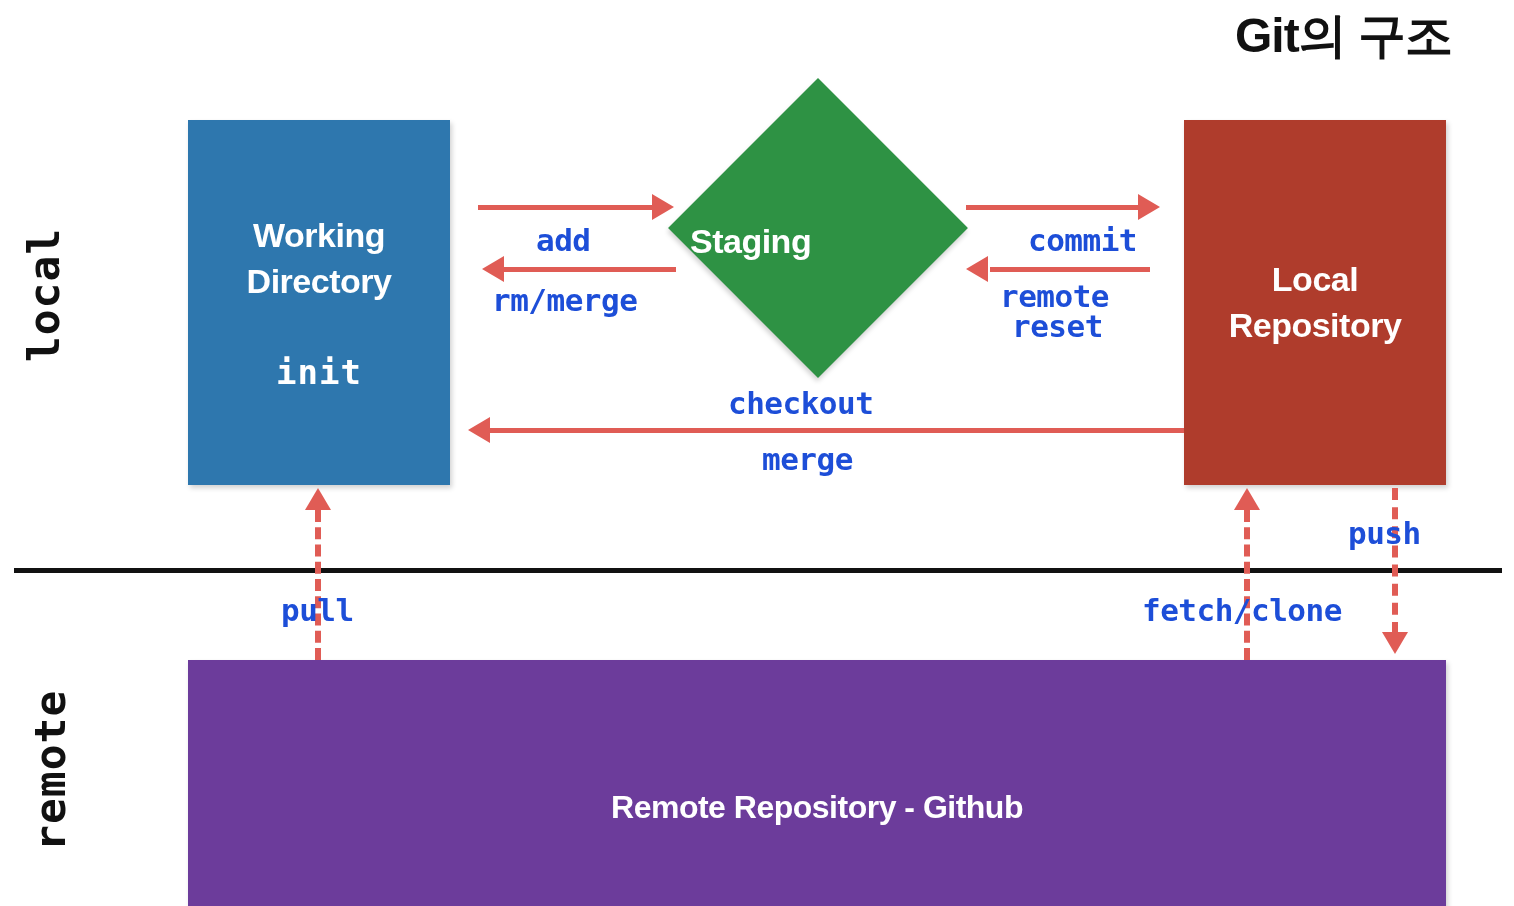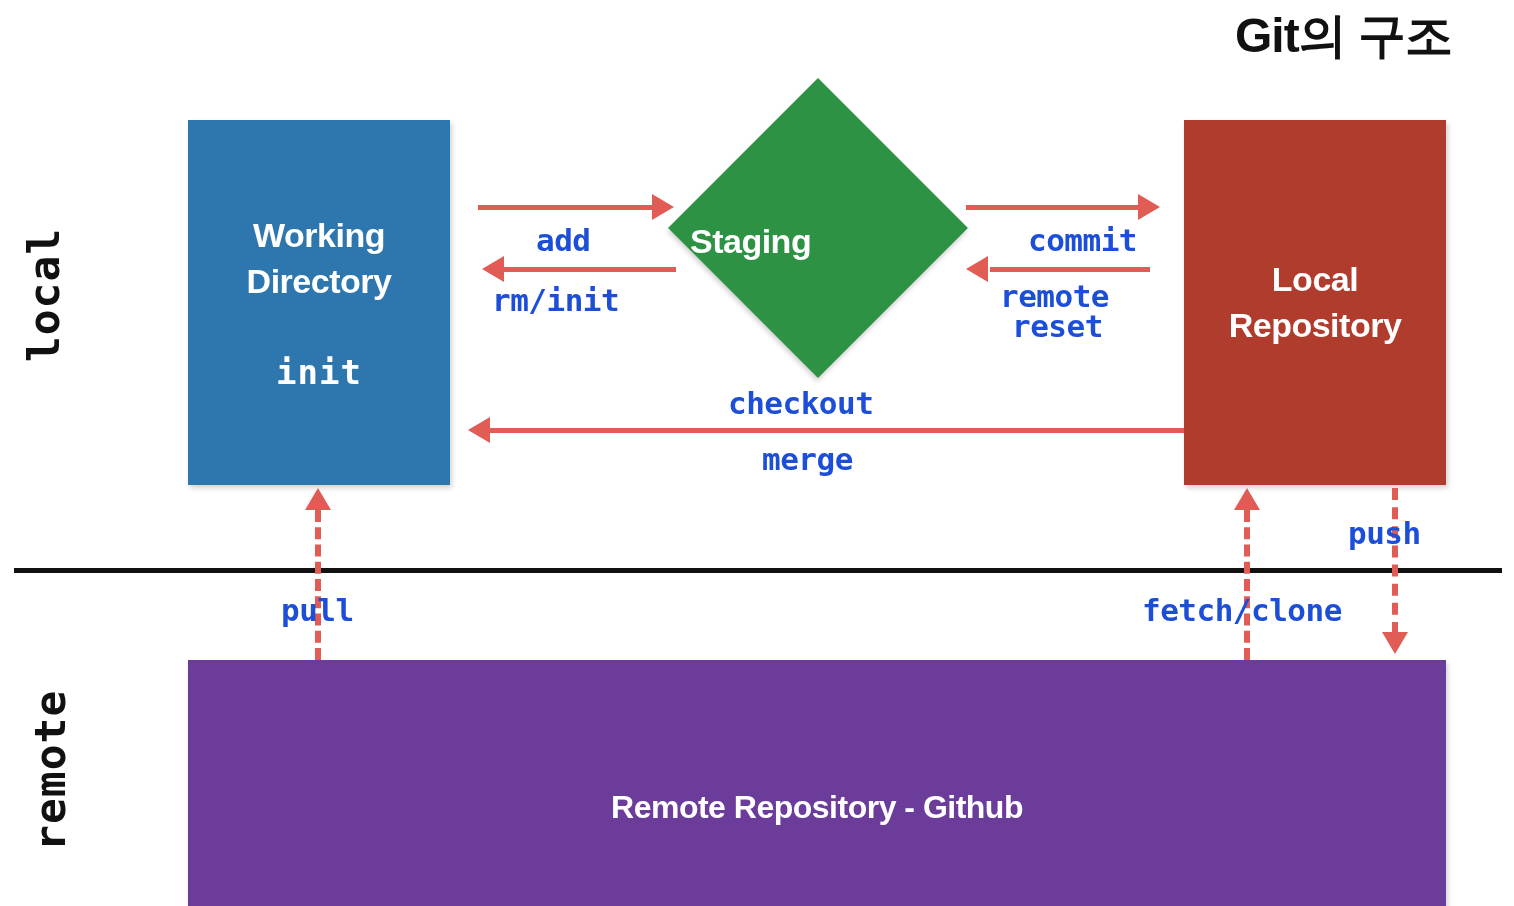--- a/index.html
+++ b/index.html
@@ -209,21 +209,21 @@
   <div class="node-box" id="box-remote">
     <div class="node-title">Remote Repository - Github</div>
   </div>
 
   <div class="h-arrow" style="left:478px; top:205px; width:178px;"></div>
   <div class="arrowhead right" style="left:652px; top:194px;"></div>
   <div class="edge-label" id="lbl-add">add</div>
 
   <div class="h-arrow" style="left:504px; top:267px; width:172px;"></div>
   <div class="arrowhead left" style="left:482px; top:256px;"></div>
-  <div class="edge-label" id="lbl-rmreset">rm/init</div>
+  <div class="edge-label" id="lbl-rmreset">rm/merge</div>
 
   <div class="h-arrow" style="left:966px; top:205px; width:176px;"></div>
   <div class="arrowhead right" style="left:1138px; top:194px;"></div>
   <div class="edge-label" id="lbl-commit">commit</div>
 
   <div class="h-arrow" style="left:990px; top:267px; width:160px;"></div>
   <div class="arrowhead left" style="left:966px; top:256px;"></div>
   <div class="edge-label" id="lbl-revert">remote</div>
   <div class="edge-label" id="lbl-reset">reset</div>
 

